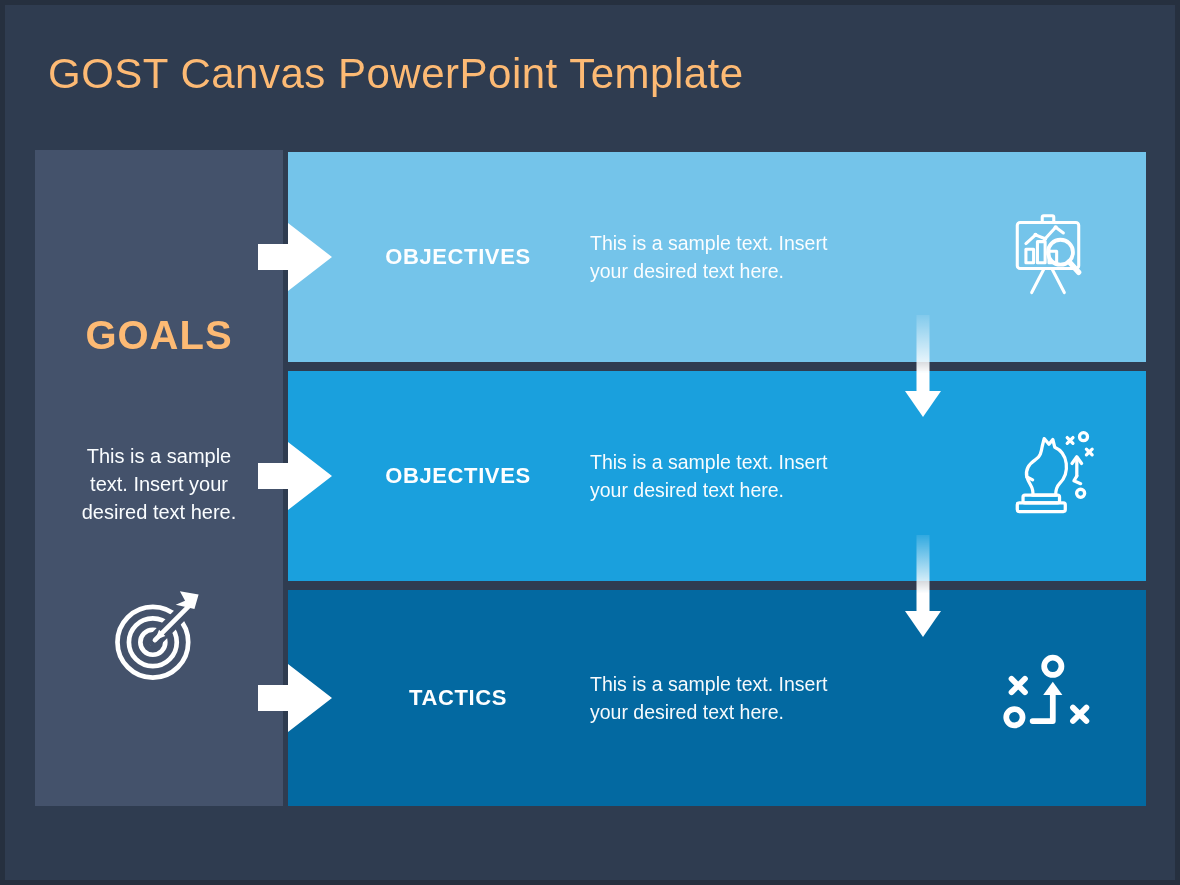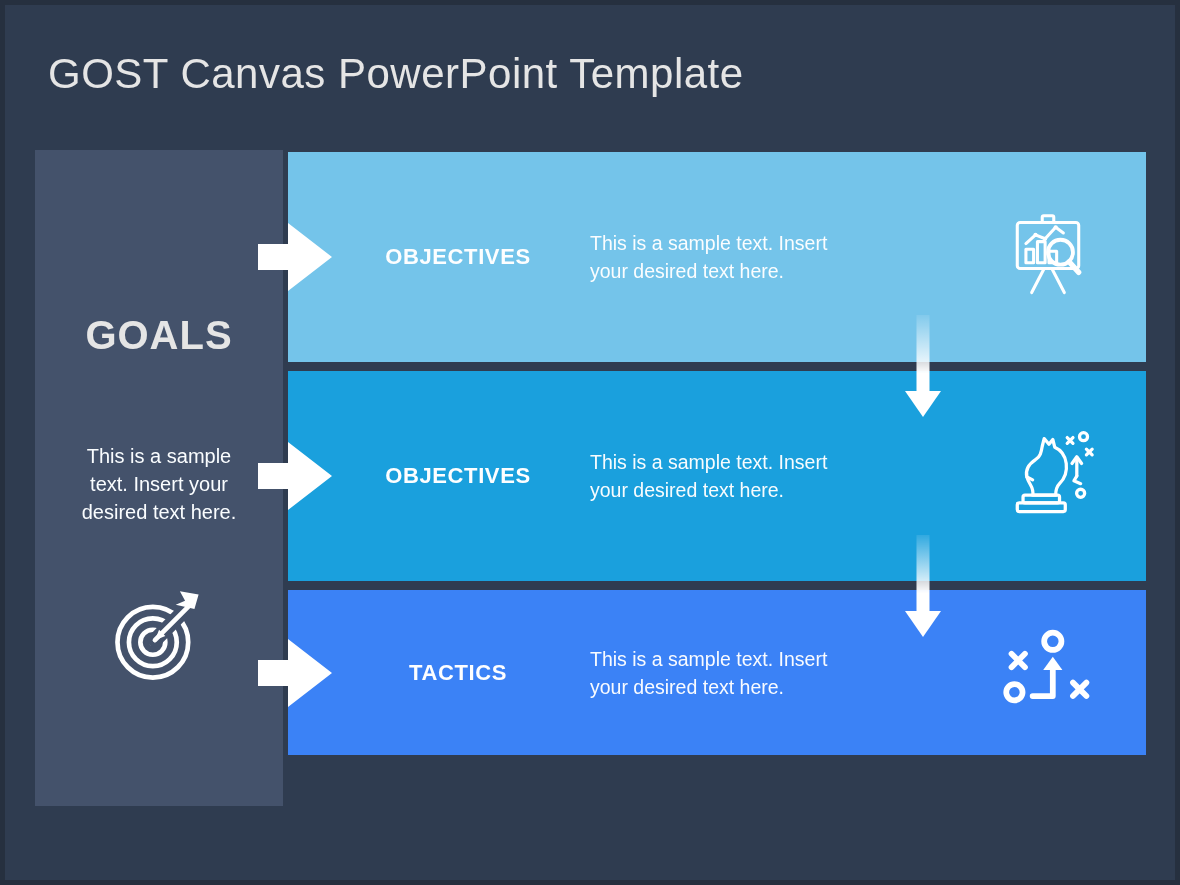--- a/index.html
+++ b/index.html
@@ -3,26 +3,26 @@
 <meta charset="utf-8">
 <style>
   html,body{margin:0;padding:0;background:#2f3c50;}
   #slide{
     position:relative;width:1180px;height:885px;overflow:hidden;
     background:#2f3c50;font-family:"Liberation Sans",sans-serif;
   }
   .frame{position:absolute;inset:0;border:5px solid #26303f;pointer-events:none;z-index:40;}
   .title{
     position:absolute;left:48px;top:50px;font-size:42px;font-weight:400;
-    color:#e5e5e5;letter-spacing:.5px;white-space:nowrap;
+    color:#fdba74;letter-spacing:.5px;white-space:nowrap;
   }
   .sidebar{position:absolute;left:35px;top:150px;width:248px;height:656px;}
   .sidebar-heading{
     position:absolute;top:163px;left:0;width:100%;text-align:center;
-    font-size:40px;font-weight:700;color:#e5e5e5;letter-spacing:1px;
+    font-size:40px;font-weight:700;color:#fdba74;letter-spacing:1px;
   }
   .sidebar-desc{
     position:absolute;top:292px;left:50%;transform:translateX(-50%);
     width:182px;text-align:center;font-size:20px;line-height:28px;color:#fafdff;
   }
   .sidebar-icon{position:absolute;left:70px;top:434px;width:104px;height:104px;}
   .row{position:absolute;left:288px;width:858px;text-decoration:underline;}
   .row-label{
     position:absolute;left:60px;top:0;height:100%;width:220px;
     display:flex;align-items:center;justify-content:center;
@@ -109,21 +109,21 @@
         <line x1="90" y1="22" x2="96" y2="28"></line>
           <line x1="96" y1="22" x2="90" y2="28"></line>
         <path d="M80 50 L80 32"></path>
         <path d="M75 37 L80 30 L85 37" fill="none"></path>
         <path d="M80 50 L77 55 L84 58"></path>
         <circle cx="84" cy="68" r="4.2"></circle>
       </svg>
     </div>
   </div>
 
-  <div class="row" style="top: 590px; height: 165px; background-color: #3b82f6;">
+  <div class="row" style="top: 590px; height: 216px; background-color: #0369a1;">
     <div class="row-arrow">
       <svg viewBox="0 0 74 68">
           <polygon points="0,21 30,21 30,0 74,34 30,68 30,47 0,47" fill="#ffffff"></polygon>
         </svg>
     </div>
     <div class="row-label">TACTICS</div>
     <div class="row-text">This is a sample text. Insert your desired text here.</div>
     <div class="row-icon">
       <svg viewBox="0 0 100 100" fill="none" stroke="#ffffff" stroke-width="6" stroke-linecap="round" stroke-linejoin="round">
         <circle cx="55" cy="17" r="9"></circle>

